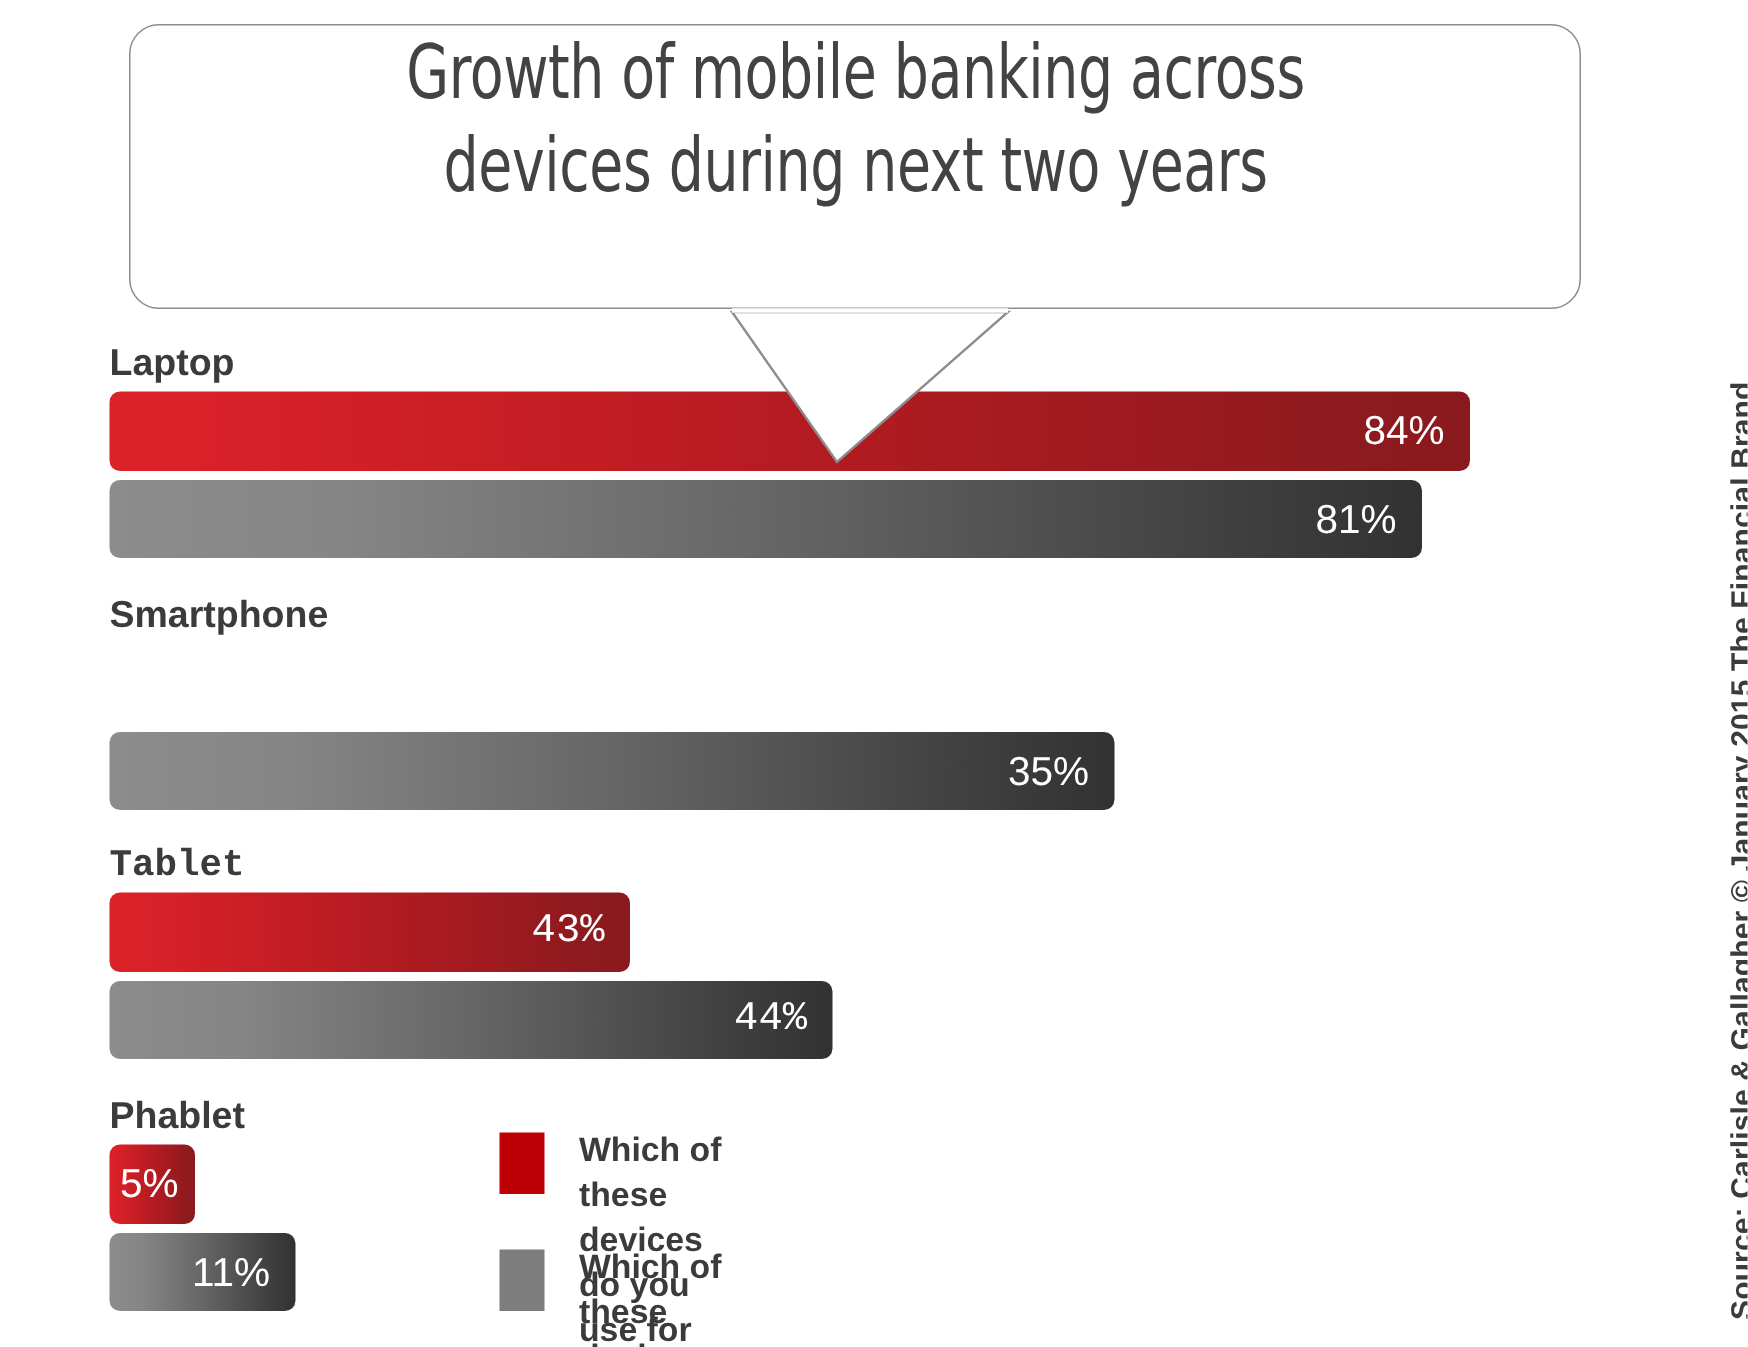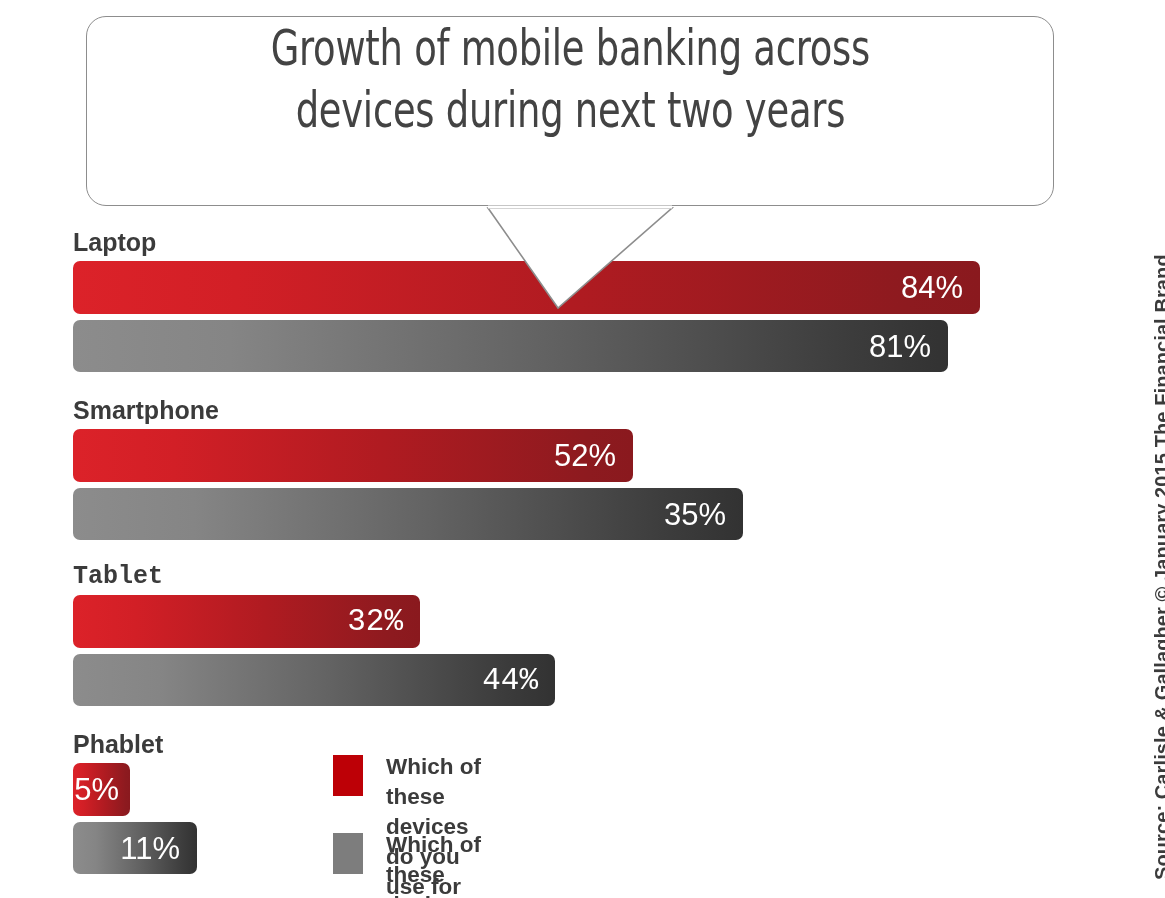--- a/index.html
+++ b/index.html
@@ -89,21 +89,21 @@
     padding-right: 17px;
     overflow: hidden;
   }
   .bar.red {
     background: linear-gradient(to right, #dc2229 0%, #d21f26 18%, #b01b21 55%, #8d1a1f 92%, #8a191e 100%);
   }
   .bar.gray {
     background: linear-gradient(to right, #8c8c8c 0%, #858585 18%, #646464 52%, #3d3d3d 88%, #323232 100%);
   }
   .bar-value {
-    font-size: 31px;
+    font-size: 27px;
     color: #ffffff;
     font-weight: 400;
     line-height: 1;
     white-space: nowrap;
   }
 
   
   #legend {
     position: absolute;
     left: 333px;
@@ -173,32 +173,29 @@
     <div class="bar red" style="top:33px; width:907px; height:53px;">
       <span class="bar-value">84%</span>
     </div>
     <div class="bar gray" style="top:92px; width:875px; height:52px;">
       <span class="bar-value">81%</span>
     </div>
   </div>
 
   <div class="bar-group" style="top:396px; width:700px; height:145px;text-decoration:underline;">
     <div class="cat-label">Smartphone</div>
-    <div class="bar red" style="top:33px; width:560px; height:53px;">
-      <span class="bar-value">52%</span>
-    </div>
     <div class="bar gray" style="top:92px; width:670px; height:52px;">
       <span class="bar-value">35%</span>
     </div>
   </div>
 
   <div class="bar-group" style="top:562px; width:500px; height:145px;font-family:Liberation Mono, monospace;">
     <div class="cat-label">Tablet</div>
     <div class="bar red" style="top:33px; width:347px; height:53px;">
-      <span class="bar-value">32%</span>
+      <span class="bar-value">43%</span>
     </div>
     <div class="bar gray" style="top:92px; width:482px; height:52px;">
       <span class="bar-value">44%</span>
     </div>
   </div>
 
   <div class="bar-group" style="top:730px; width:240px; height:145px;">
     <div class="cat-label">Phablet</div>
     <div class="bar red" style="top:33px; width:57px; height:53px; padding-right:11px;">
       <span class="bar-value">5%</span>

